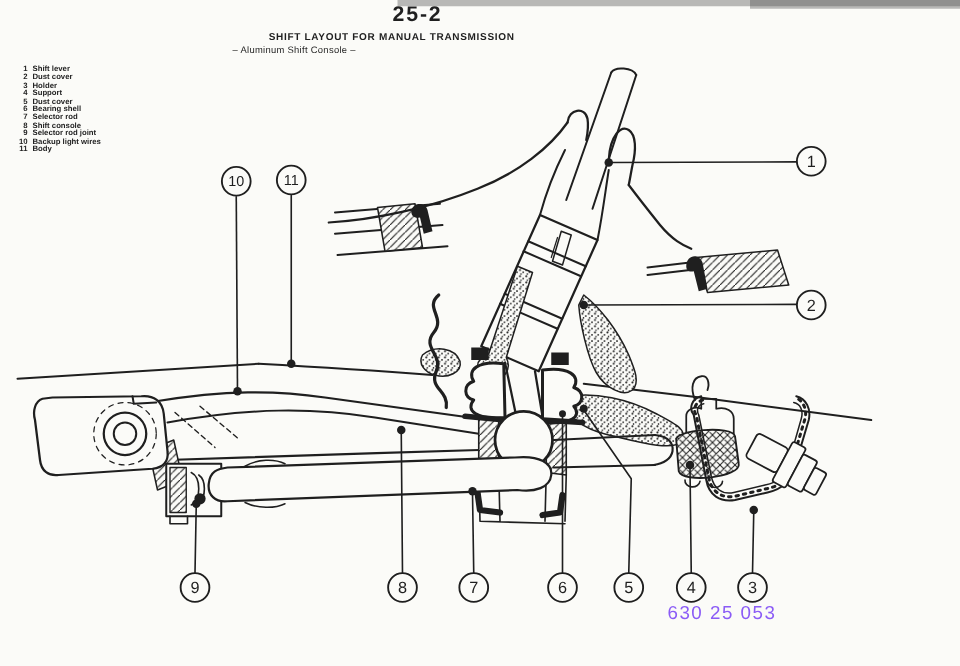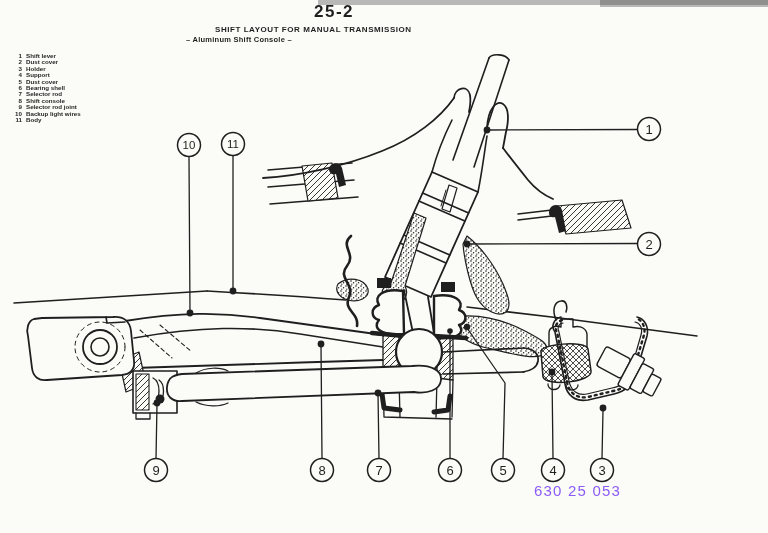--- a/index.html
+++ b/index.html
@@ -11,21 +11,21 @@
   .pagenum{
     position:absolute;left:314px;top:2px;width:60px;
     font-size:17px;font-weight:bold;letter-spacing:1.5px;white-space:nowrap;
   }
   .title{
     position:absolute;left:183px;top:25px;
     font-size:8px;font-weight:bold;letter-spacing:.55px;white-space:nowrap;margin-left:32px;
   }
   .subtitle{
     position:absolute;left:186px;top:35px;
-    font-size:7.5px;font-weight:bold;letter-spacing:.25px;white-space:nowrap;
+    font-size:7.5px;font-weight:normal;letter-spacing:.25px;white-space:nowrap;
   }
   .parts{
     position:absolute;left:11px;top:53px;margin:0;padding:0;list-style:none;
     font-size:6.2px;font-weight:bold;line-height:6.4px;
   }
   .parts li{display:flex;white-space:nowrap;}
   .parts .pn{flex:none;width:11px;text-align:right;margin-right:4px;}
   .figno{
     position:absolute;left:534px;top:482px;
     font-size:15px;letter-spacing:1.2px;color:#8b5cf6;white-space:nowrap;

